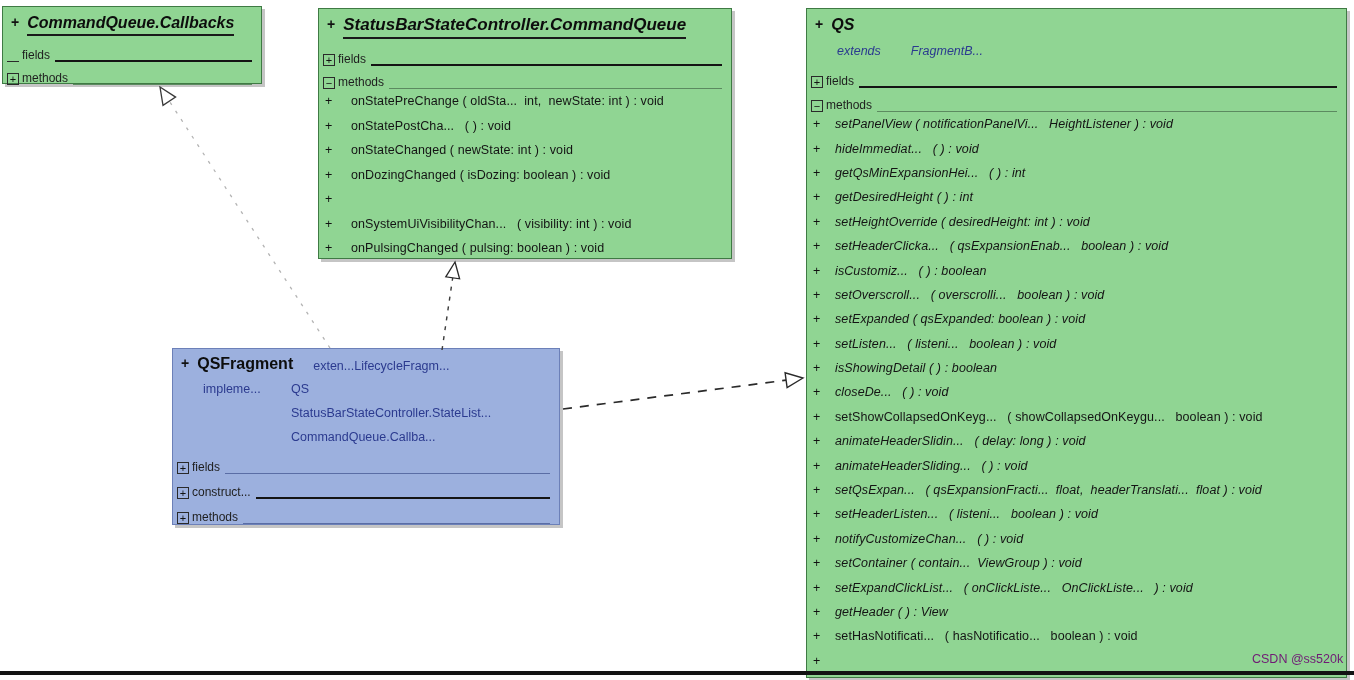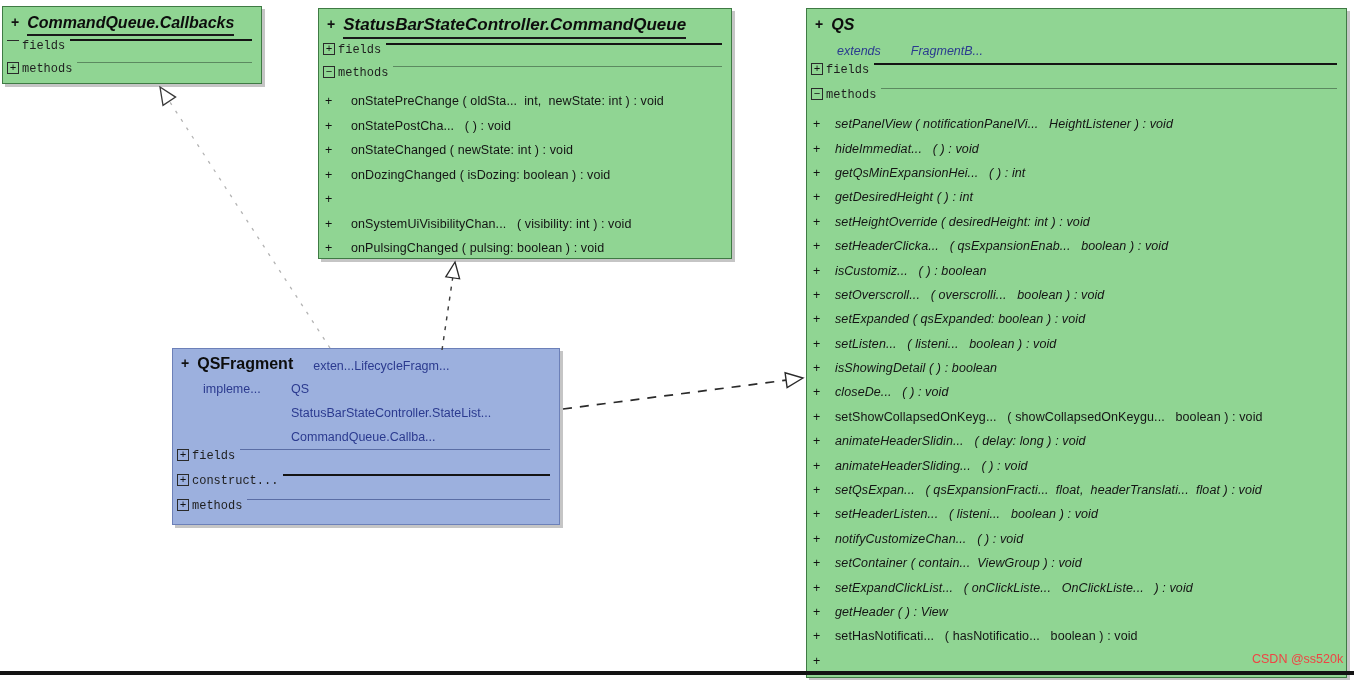--- a/index.html
+++ b/index.html
@@ -31,23 +31,23 @@
   .kw  { color: var(--navy, #2b3a8f); font-size: 12.5px; }
   .typ { color: var(--navy, #2b3a8f); font-size: 12.5px; }
   .it  { font-style: italic; }
 
   .extends-row { display: flex; gap: 30px; align-items: center; padding-left: 30px; white-space: pre; }
   .impl-row    { display: flex; align-items: center; height: 24px; white-space: pre; }
   .impl-kw     { padding-left: 30px; width: 118px; }
   .impl-indent { padding-left: 118px; }
 
   .section {
-    display: flex; align-items: flex-start;
+    display: flex; align-items: flex-end;
     padding: 0 9px 0 4px;
-    font-size: 12px; color: #1e1e1e; font-family: Liberation Mono, monospace;
+    font-size: 12px; color: #1e1e1e;
   }
   .expander {
     width: 12px; height: 12px; flex: 0 0 12px;
     border: 1px solid #2a2a2a;
     font-size: 11px; line-height: 10px; text-align: center;
     color: #111; margin-right: 3px; background: transparent;
   }
   .expander.dash { border: none; height: 1px; background: #2a2a2a; margin-top: 1px; }
   .sline { flex: 1; height: 1px; background: #5c8a60; margin-left: 5px; }
   .blue .sline { background: #5a6da5; }
@@ -83,21 +83,21 @@
   #arrows {
     position: absolute; left: 0; top: 0; width: 1354px; height: 680px;
     z-index: 3; pointer-events: none;
   }
   #bottom-rule {
     position: absolute; left: 0; top: 671px; width: 1354px; height: 4px;
     background: #131313; z-index: 10;
   }
   #watermark {
     position: absolute; left: 1252px; top: 652px;
-    font-size: 12.5px; color: #ef4444; z-index: 11;
+    font-size: 12.5px; color: #701a75; z-index: 11;
   }
 </style>
 </head>
 <body>
 
 <svg id="arrows" viewBox="0 0 1354 680">
 
   <line x1="330" y1="348" x2="169.3" y2="101.2" stroke="#b3b3b3" stroke-width="1.3" stroke-dasharray="3 7"></line>
   <polygon points="160,87 175.6,97.1 163.0,105.3" fill="#ffffff" stroke="#3a3a3a" stroke-width="1.3"></polygon>
 

